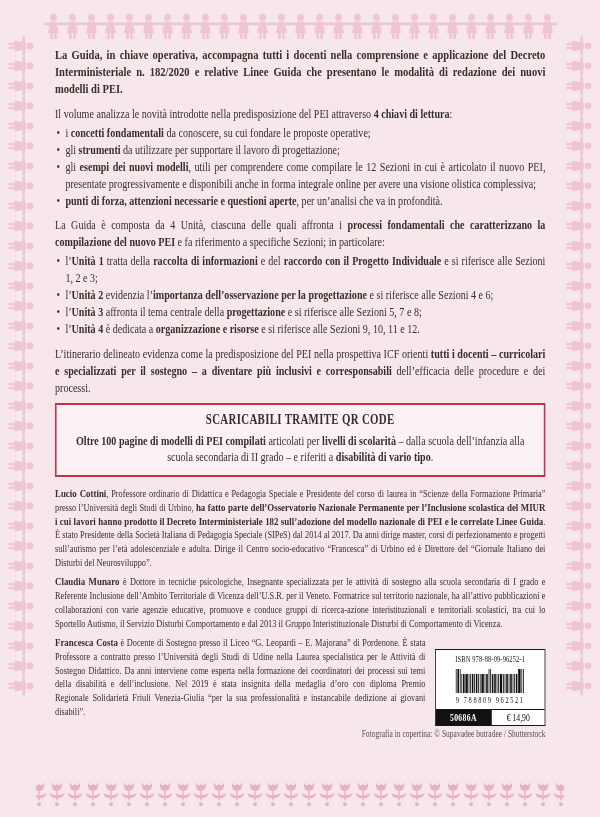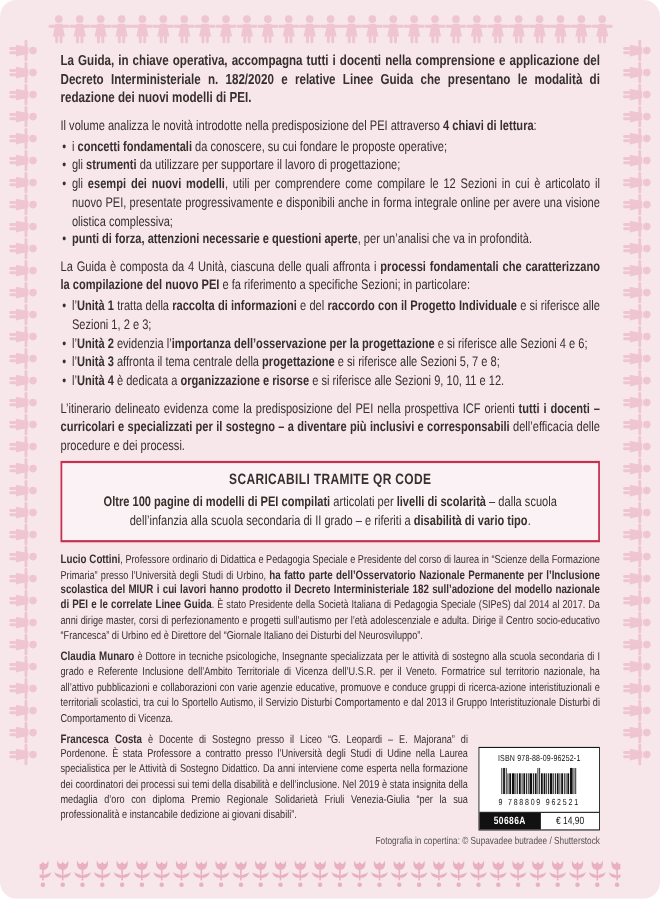--- a/index.html
+++ b/index.html
@@ -1,21 +1,21 @@
 <!DOCTYPE html>
 <html lang="it" style="--page-bg: #f7e7eb; --pattern-pink: #eec5d0; --pattern-pink-dark: #e9b0c0; --accent-red: #c5304f; --text: #362f2c; --box-bg: #fbf2f5; --credit: #55504c;"><head>
 <meta charset="utf-8">
 <style>
   :root{
     --page-bg:#f7e7eb; --pattern-pink:#eec5d0; --pattern-pink-dark:#e9b0c0;
     --accent-red:#c5304f; --text:#362f2c; --box-bg:#fbf2f5; --credit:#55504c;
   }
   html,body{margin:0;padding:0;background:#fff;}
   .page{position:relative;width:600px;height:817px;background:var(--page-bg);
-        font-family:Liberation Sans, sans-serif;color:var(--text);overflow:hidden;border-radius:15px;}
+        font-family:Liberation Serif, serif;color:var(--text);overflow:hidden;}
   
   .deco{position:absolute;display:flex;color:var(--pattern-pink);overflow:hidden;}
   .deco-top{top:13px;left:36px;right:36px;height:28px;justify-content:center;}
   .deco-bottom{bottom:8px;left:36px;right:36px;height:29px;justify-content:center;color:var(--pattern-pink-dark);}
   .deco-left{left:6px;top:36px;bottom:36px;width:30px;flex-direction:column;align-items:center;}
   .deco-right{right:6px;top:36px;bottom:36px;width:30px;flex-direction:column;align-items:center;}
   .deco svg{flex:none;fill:currentColor;}
   .deco-top svg{width:19px;height:27px;}
   .deco-bottom svg{width:18px;height:28px;}
   .deco-left svg,.deco-right svg{width:26px;height:26px;transform:rotate(90deg);margin:-3px 0;}

